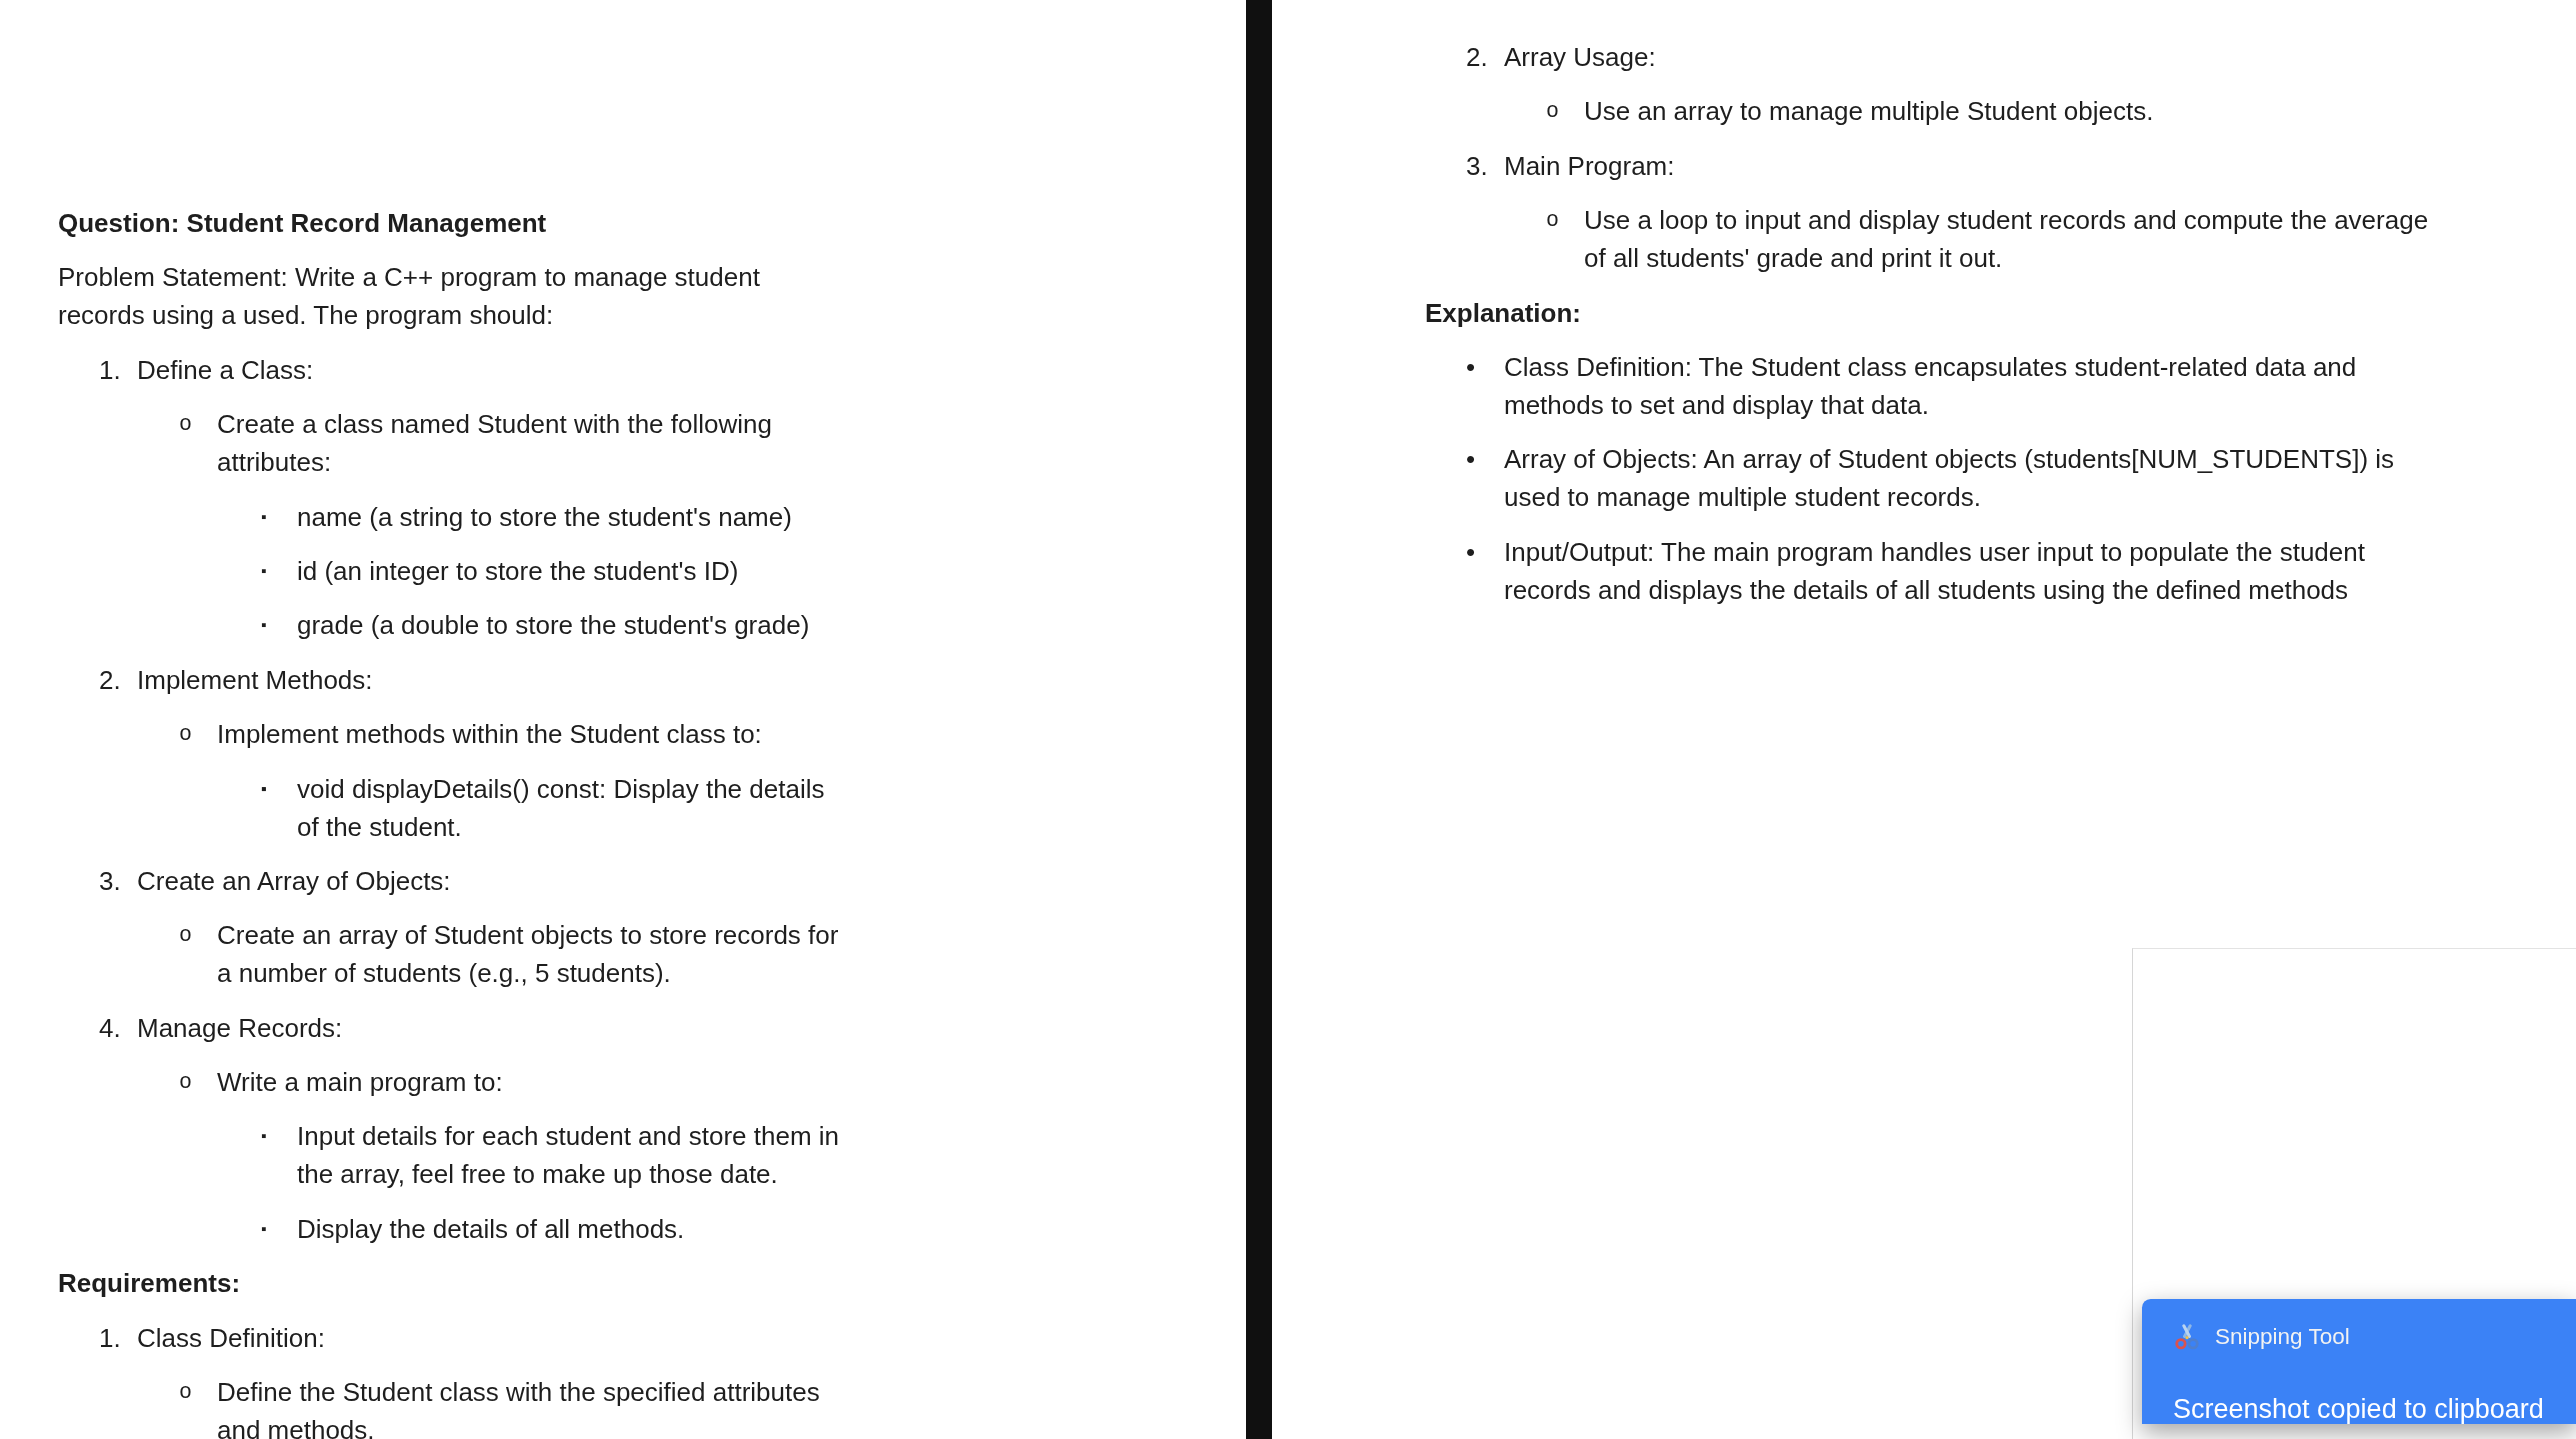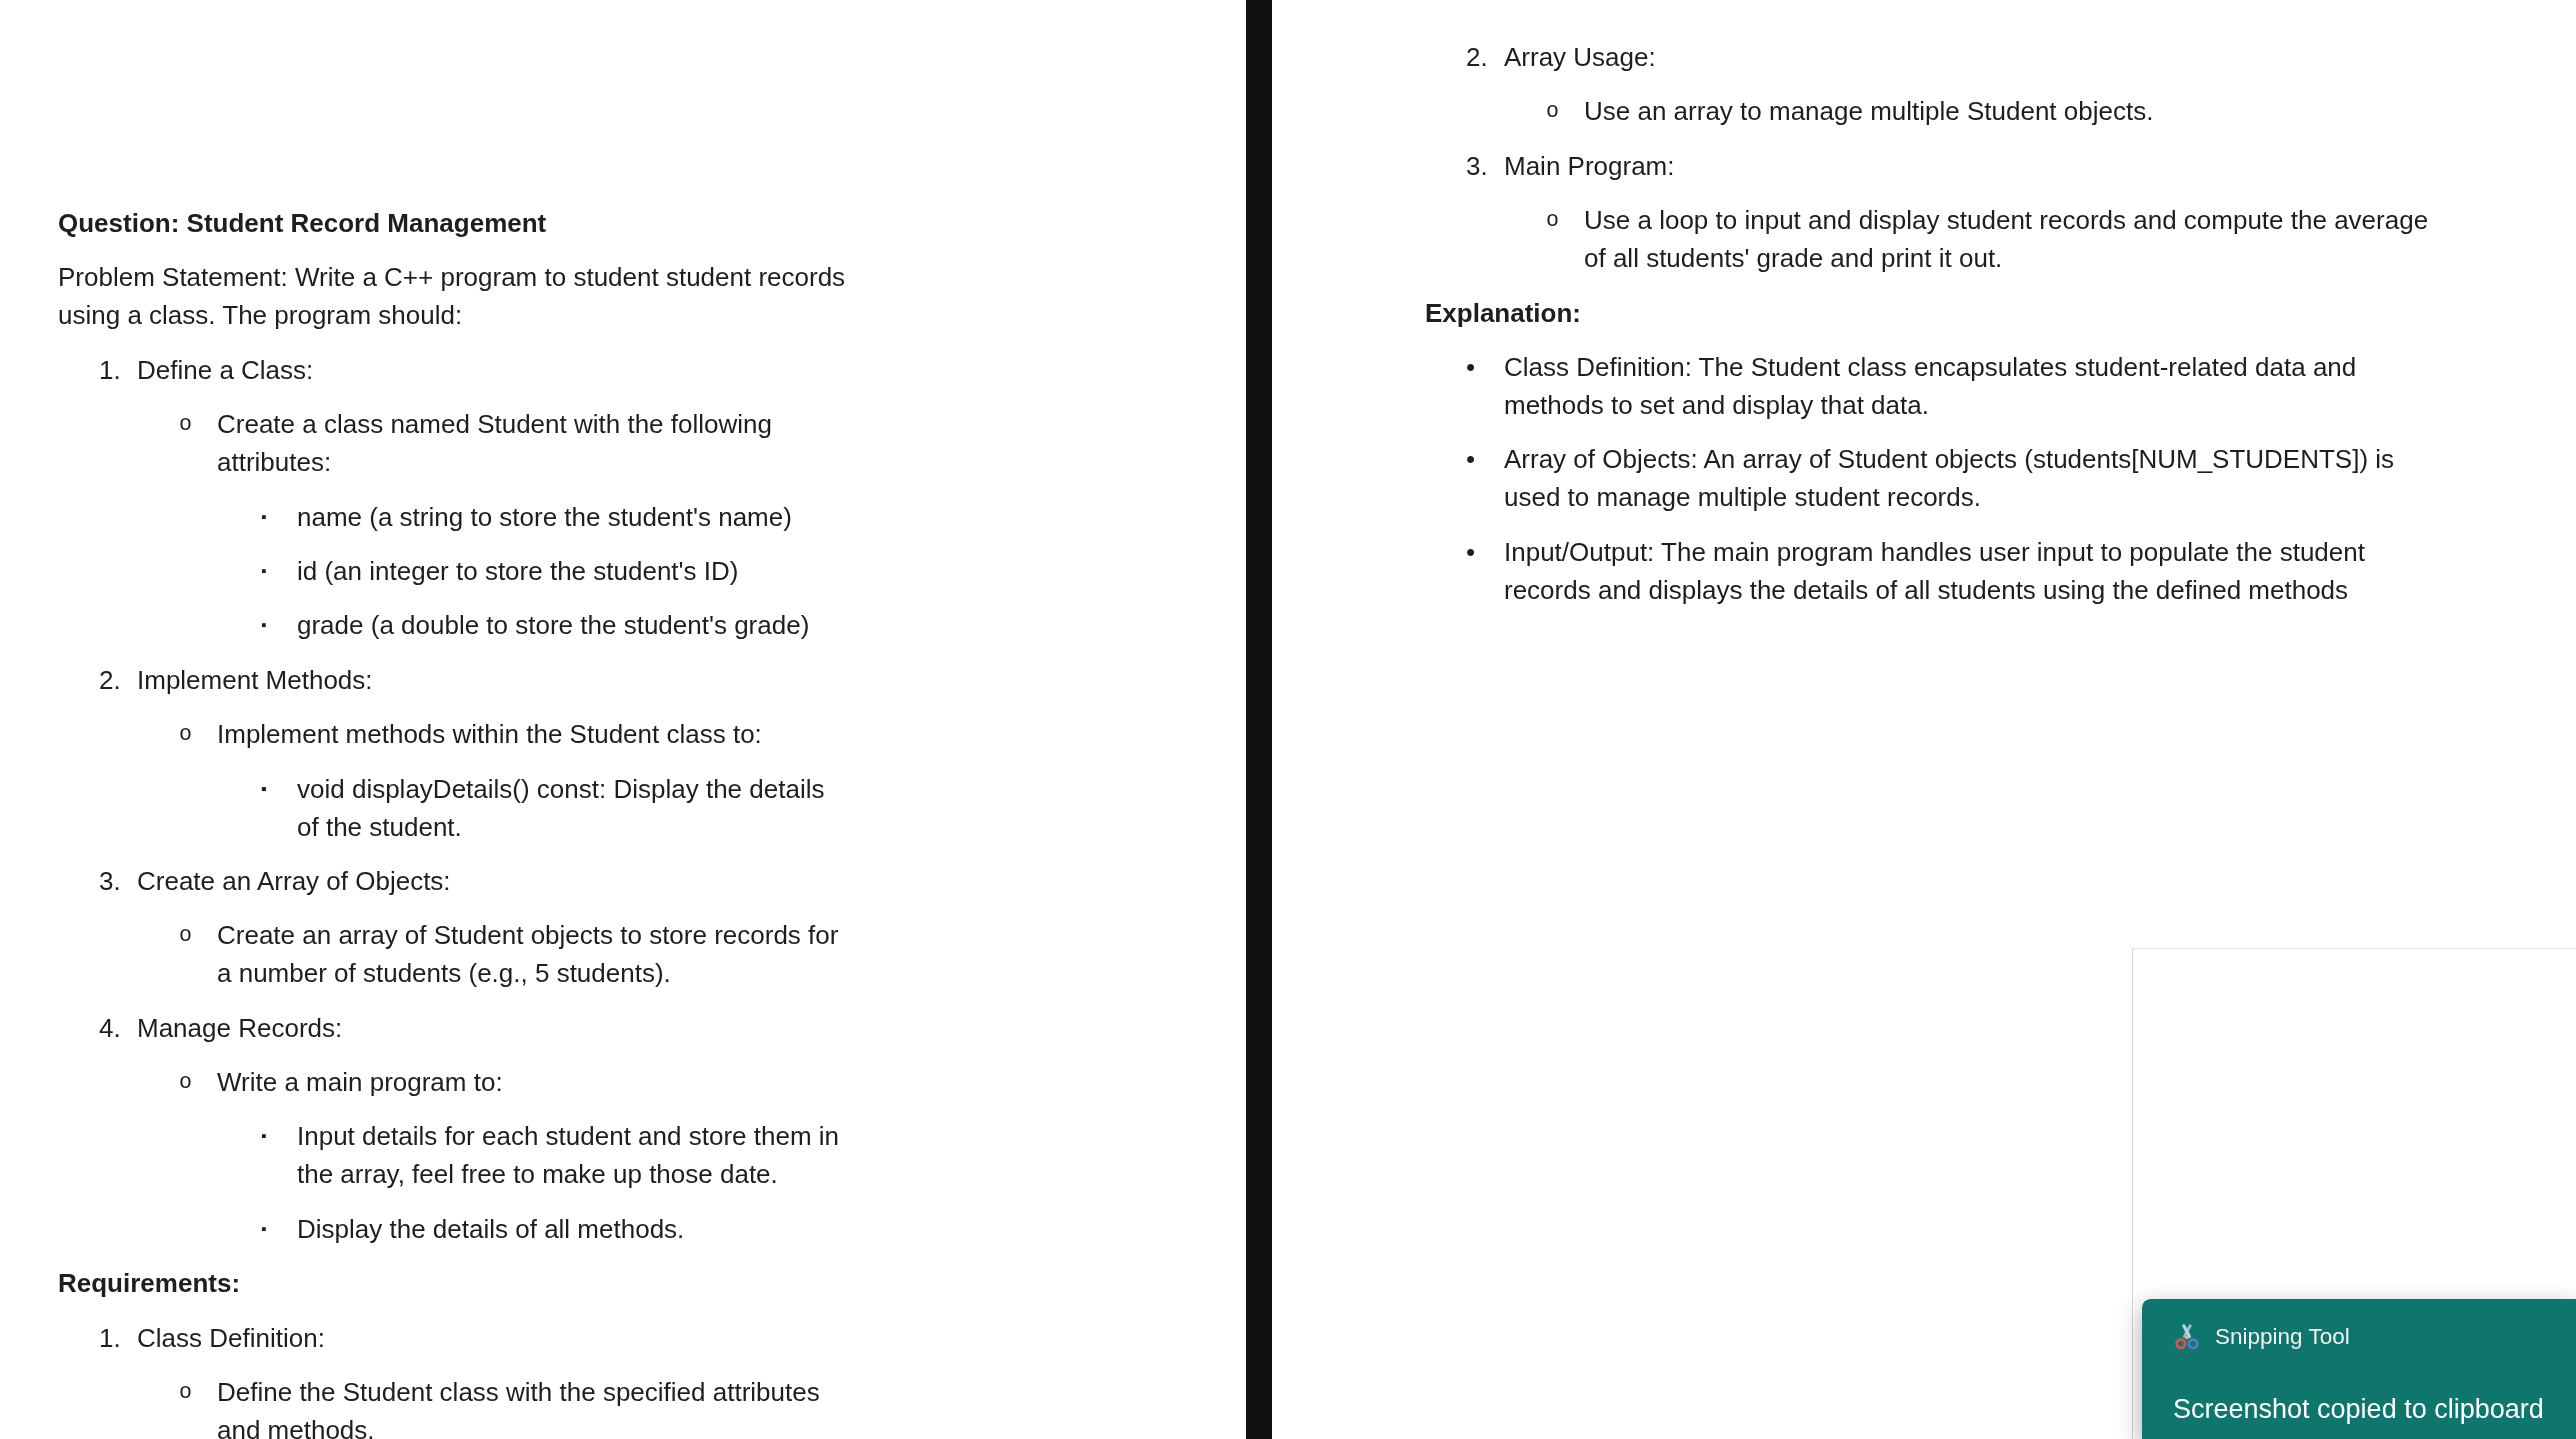--- a/index.html
+++ b/index.html
@@ -38,22 +38,22 @@
     width: 26px; height: 1440px; background: #101010;
   }
 
   
   .preview-panel {
     position: absolute; left: 2132px; top: 948px; right: 0; bottom: 0;
     background: #ffffff;
     border-left: 1.7px solid #d6d6d6; border-top: 1.7px solid #e3e3e3;
   }
   .toast {
-    position: absolute; left: 2142px; top: 1299px; width: 434px; height: 141px;
-    background: #0f766e; color: #ffffff;
+    position: absolute; left: 2142px; top: 1299px; width: 434px; height: 125px;
+    background: #3b82f6; color: #ffffff;
     border-radius: 8.6px 0 0 0;
     box-shadow: 0 8.6px 24px rgba(0,0,0,0.35);
   }
   .toast-header {
     position: absolute; left: 31px; top: 24px;
     display: flex; align-items: center; gap: 14px;
     font-size: 22.5px; color: #f2f2f2;
   }
   .toast-icon { width: 28px; height: 28px; display: inline-flex; }
   .toast-icon svg { width: 100%; height: 100%; }
@@ -62,21 +62,21 @@
     font-size: 27px; color: #ffffff; text-align: center;
   }
 </style>
 </head>
 <body>
 
 <div class="screen">
 
   <section class="page page-left">
     <p class="bold">Question: Student Record Management</p>
-    <p>Problem Statement: Write a C++ program to student student records using a class. The program should:</p>
+    <p>Problem Statement: Write a C++ program to manage student records using a used. The program should:</p>
     <div>
         <div class="li lvl1"><span class="marker num">1.</span><span class="txt">Define a Class:</span></div>
         <div class="li lvl2"><span class="marker mono">o</span><span class="txt">Create a class named Student with the following attributes:</span></div>
         <div class="li lvl3"><span class="marker square">▪</span><span class="txt">name (a string to store the student's name)</span></div>
         <div class="li lvl3"><span class="marker square">▪</span><span class="txt">id (an integer to store the student's ID)</span></div>
         <div class="li lvl3"><span class="marker square">▪</span><span class="txt">grade (a double to store the student's grade)</span></div>
         <div class="li lvl1"><span class="marker num">2.</span><span class="txt">Implement Methods:</span></div>
         <div class="li lvl2"><span class="marker mono">o</span><span class="txt">Implement methods within the Student class to:</span></div>
         <div class="li lvl3"><span class="marker square">▪</span></div>
         <div class="li lvl3"><span class="marker square">▪</span><span class="txt">void displayDetails() const: Display the details of the student.</span></div>

